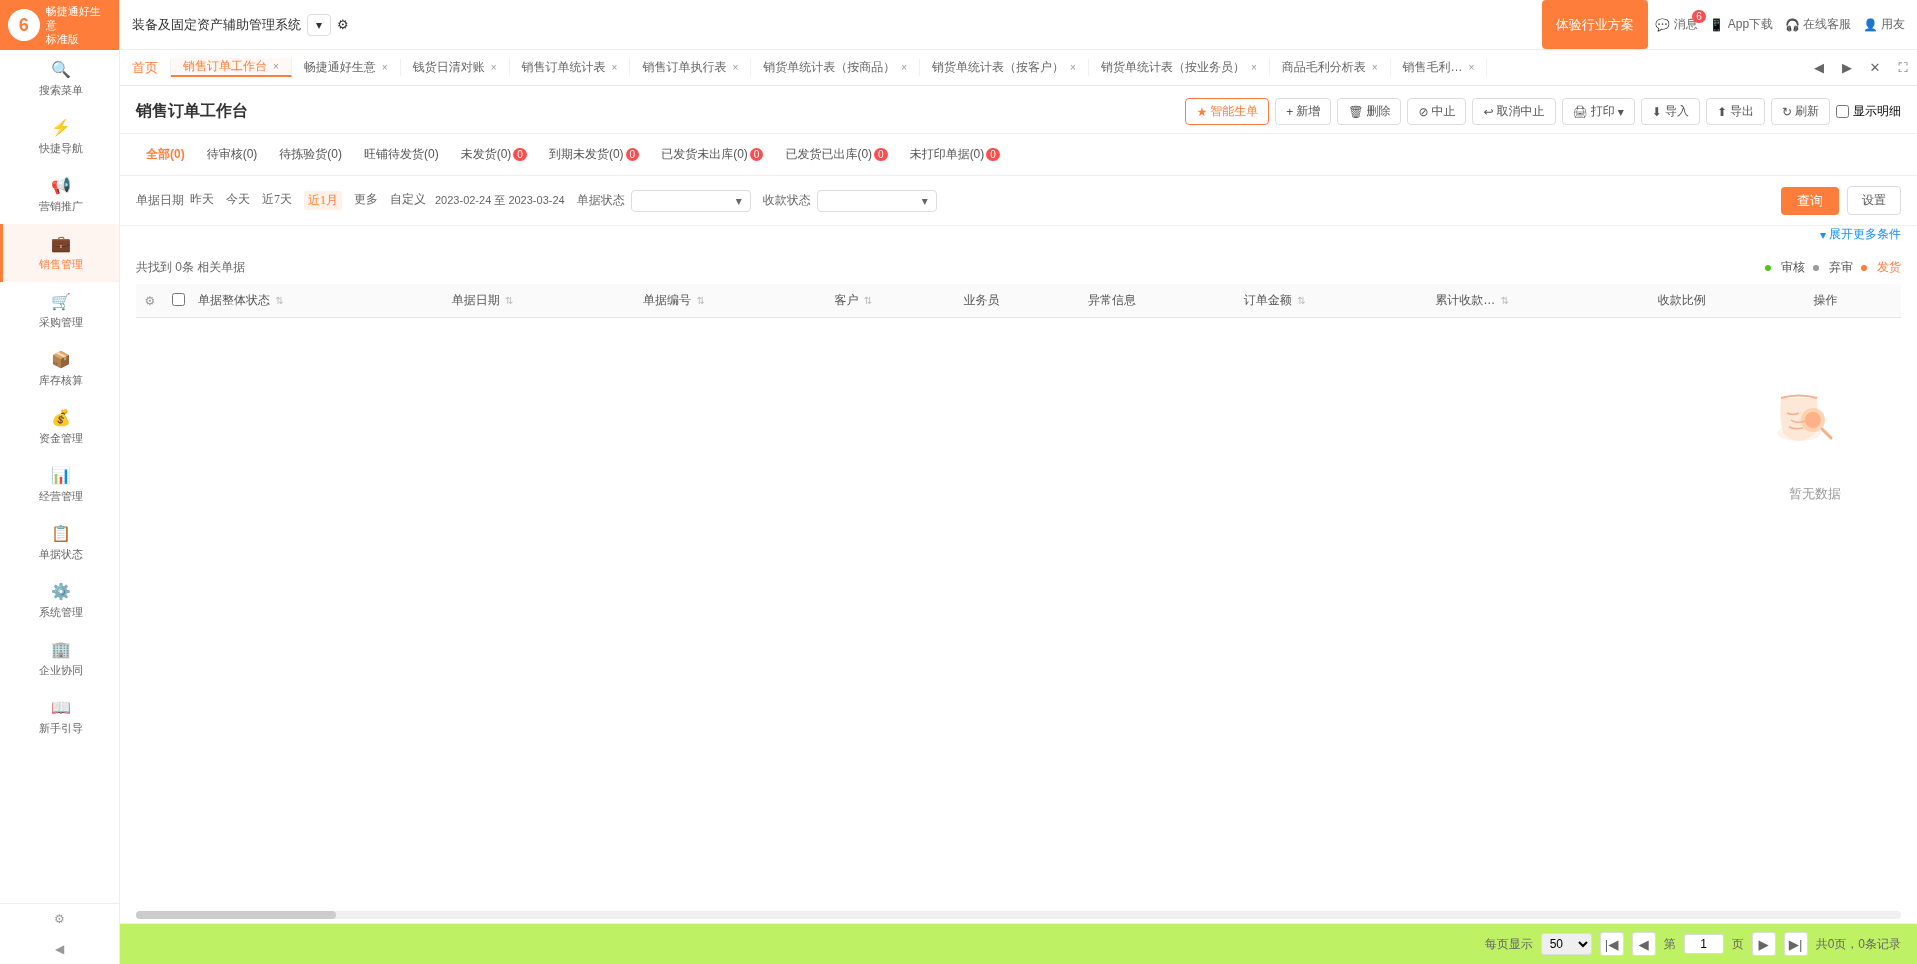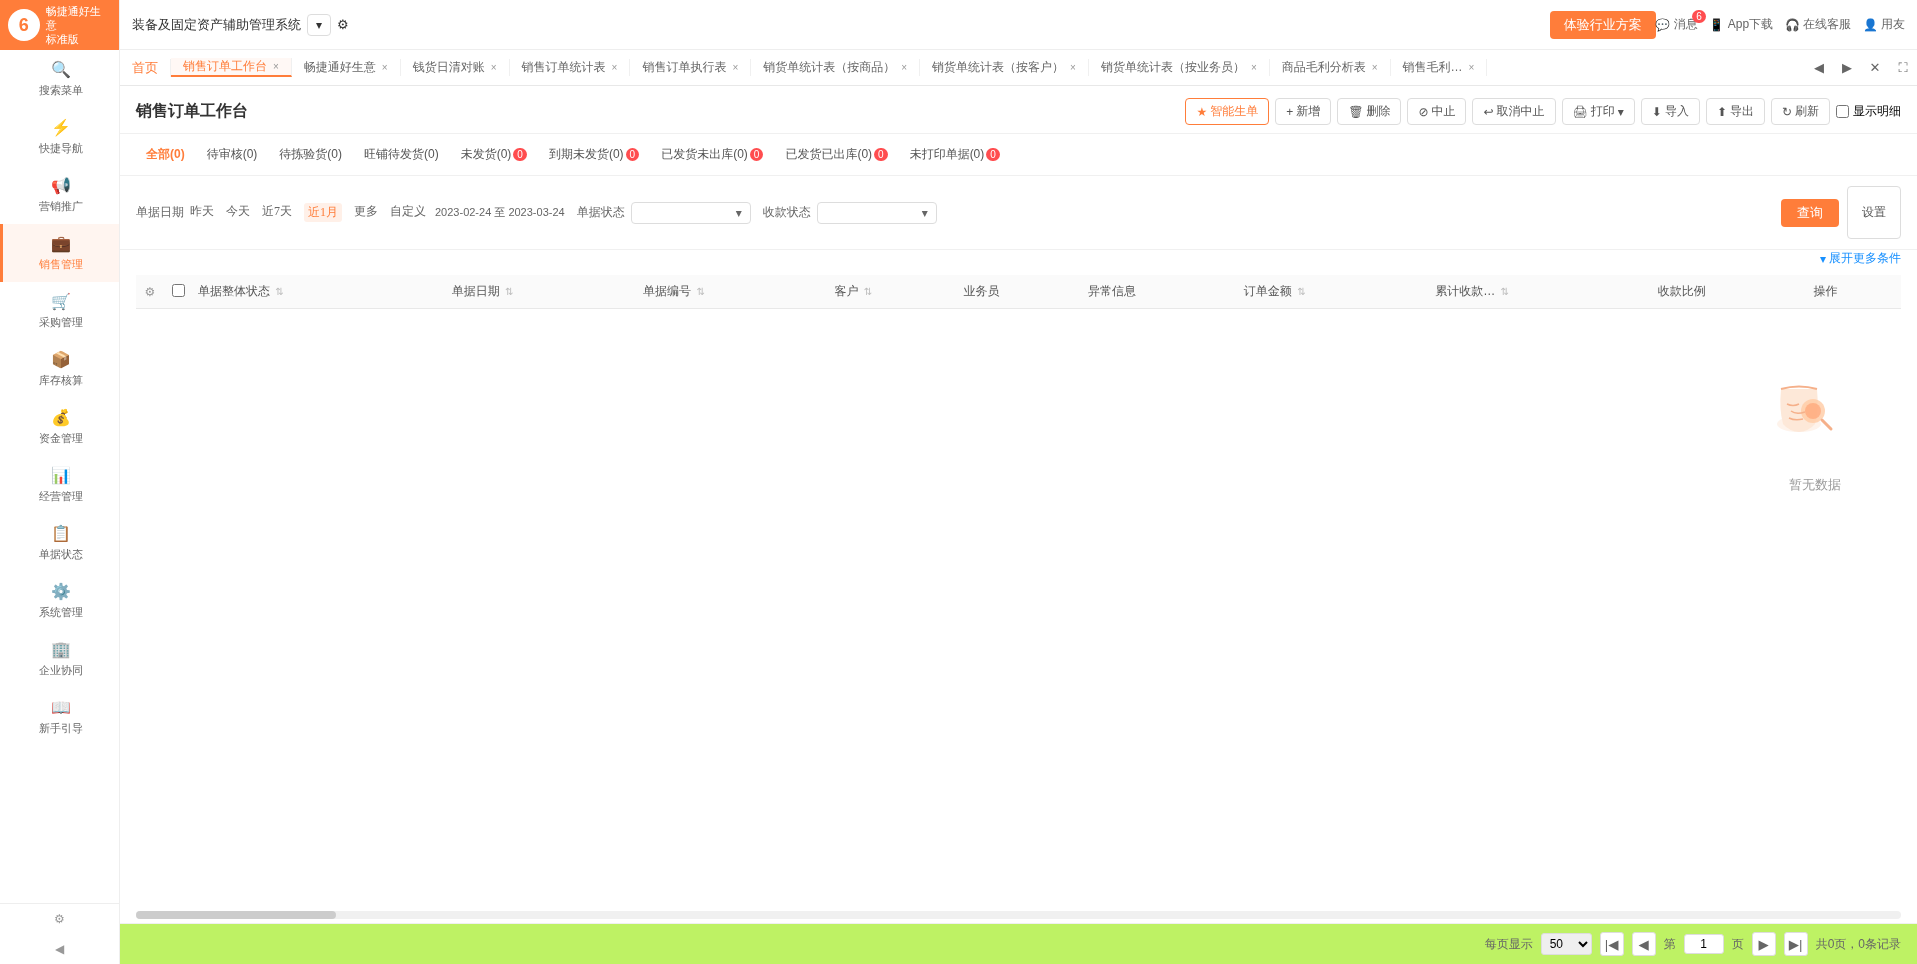--- a/index.html
+++ b/index.html
@@ -13,21 +13,21 @@
     .sidebar-nav-item { display: flex; flex-direction: column; align-items: center; padding: 10px 4px; cursor: pointer; color: #666; font-size: 11px; gap: 4px; border-left: 3px solid transparent; }
     .sidebar-nav-item.active { background: #fff5f0; color: #ff7d3a; border-left-color: #ff7d3a; }
     .sidebar-nav-icon { font-size: 16px; }
     .sidebar-footer { margin-top: auto; border-top: 1px solid #eee; }
     .sidebar-footer-item { display: flex; align-items: center; justify-content: center; padding: 8px; cursor: pointer; color: #999; }
 
     
     .main { flex: 1; display: flex; flex-direction: column; overflow: hidden; }
 
     
-    .topbar { height: 50px; background: #fff; border-bottom: 1px solid #eee; display: flex; align-items: center; padding: 0 12px; }
+    .topbar { height: 50px; background: #fff; border-bottom: 1px solid #eee; display: flex; padding: 0 12px; gap: 8px; }
     .topbar-title { font-size: 13px; color: #333; flex: 1; display: flex; align-items: center; gap: 6px; }
     .topbar-dropdown { border: 1px solid #ddd; border-radius: 4px; padding: 3px 8px; font-size: 12px; cursor: pointer; display: flex; align-items: center; gap: 4px; }
     .topbar-btn-orange { background: #ff7d3a; color: #fff; border: none; border-radius: 4px; padding: 5px 14px; cursor: pointer; font-size: 13px; }
     .topbar-icons { display: flex; align-items: center; gap: 12px; color: #666; font-size: 12px; }
     .topbar-icon-item { display: flex; align-items: center; gap: 3px; cursor: pointer; position: relative; }
     .badge { background: #ff4d4f; color: #fff; border-radius: 10px; font-size: 10px; padding: 1px 4px; position: absolute; top: -6px; right: -8px; }
 
     
     .tabbar { display: flex; align-items: center; background: #fff; border-bottom: 1px solid #e8e8e8; overflow: hidden; height: 36px; }
     .tab { display: flex; align-items: center; padding: 0 12px; height: 100%; cursor: pointer; font-size: 12px; color: #666; border-right: 1px solid #f0f0f0; white-space: nowrap; gap: 4px; flex-shrink: 0; }
@@ -41,21 +41,21 @@
     .page-content { flex: 1; overflow: auto; background: #f0f2f5; padding: 0; display: flex; flex-direction: column; }
     .page-inner { background: #fff; margin: 0; flex: 1; display: flex; flex-direction: column; }
 
     
     .page-header { padding: 12px 16px 8px; display: flex; align-items: center; justify-content: space-between; border-bottom: 1px solid #f0f0f0; }
     .page-title { font-size: 16px; font-weight: bold; color: #333; }
     .page-header-actions { display: flex; align-items: center; gap: 6px; flex-wrap: wrap; }
     .btn-smart { background: #fff; border: 1px solid #ff7d3a; color: #ff7d3a; border-radius: 4px; padding: 4px 10px; cursor: pointer; font-size: 12px; display: flex; align-items: center; gap: 3px; }
     .btn-action { background: #fff; border: 1px solid #ddd; color: #555; border-radius: 4px; padding: 4px 10px; cursor: pointer; font-size: 12px; display: flex; align-items: center; gap: 3px; }
     .btn-query { background: #ff7d3a; color: #fff; border: none; border-radius: 4px; padding: 5px 16px; cursor: pointer; font-size: 13px; }
-    .btn-setting { background: #fff; border: 1px solid #ddd; color: #555; border-radius: 4px; padding: 17px 14px; cursor: pointer; font-size: 12px; }
+    .btn-setting { background: #fff; border: 1px solid #ddd; color: #555; border-radius: 4px; padding: 5px 14px; cursor: pointer; font-size: 12px; }
 
     
     .filter-tabs { display: flex; align-items: center; padding: 8px 16px; gap: 2px; border-bottom: 1px solid #f0f0f0; }
     .filter-tab { padding: 4px 10px; font-size: 12px; color: #555; cursor: pointer; border-radius: 3px; }
     .filter-tab.active { color: #ff7d3a; font-weight: bold; }
     .filter-tab .badge-red { background: #ff4d4f; color: #fff; border-radius: 10px; font-size: 10px; padding: 1px 4px; margin-left: 2px; }
 
     
     .search-bar { padding: 10px 16px; display: flex; align-items: center; gap: 12px; border-bottom: 1px solid #f0f0f0; flex-wrap: wrap; }
     .search-item { display: flex; align-items: center; gap: 6px; font-size: 12px; color: #666; }
@@ -352,20 +352,31 @@
         </div>
       </div>
 
       <div style="padding:0 16px 8px;display:flex;justify-content:center;">
         <div class="expand-btn">
           <span>▾</span>
           <span>展开更多条件</span>
         </div>
       </div>
 
+      <div class="results-bar">
+        <span>共找到 0条 相关单据</span>
+        <div class="results-actions">
+          <span class="dot green"></span>
+          <span class="btn-small">审核</span>
+          <span class="dot gray"></span>
+          <span class="btn-small">弃审</span>
+          <span class="dot orange"></span>
+          <span class="btn-small orange">发货</span>
+        </div>
+      </div>
 
       <div class="table-container">
         <table>
           <thead>
             <tr>
               <th class="gear-col">⚙</th>
               <th class="checkbox-col">
                 <input type="checkbox" style="">
               </th>
               <th>单据整体状态 <span class="sort-icon">⇅</span></th>

